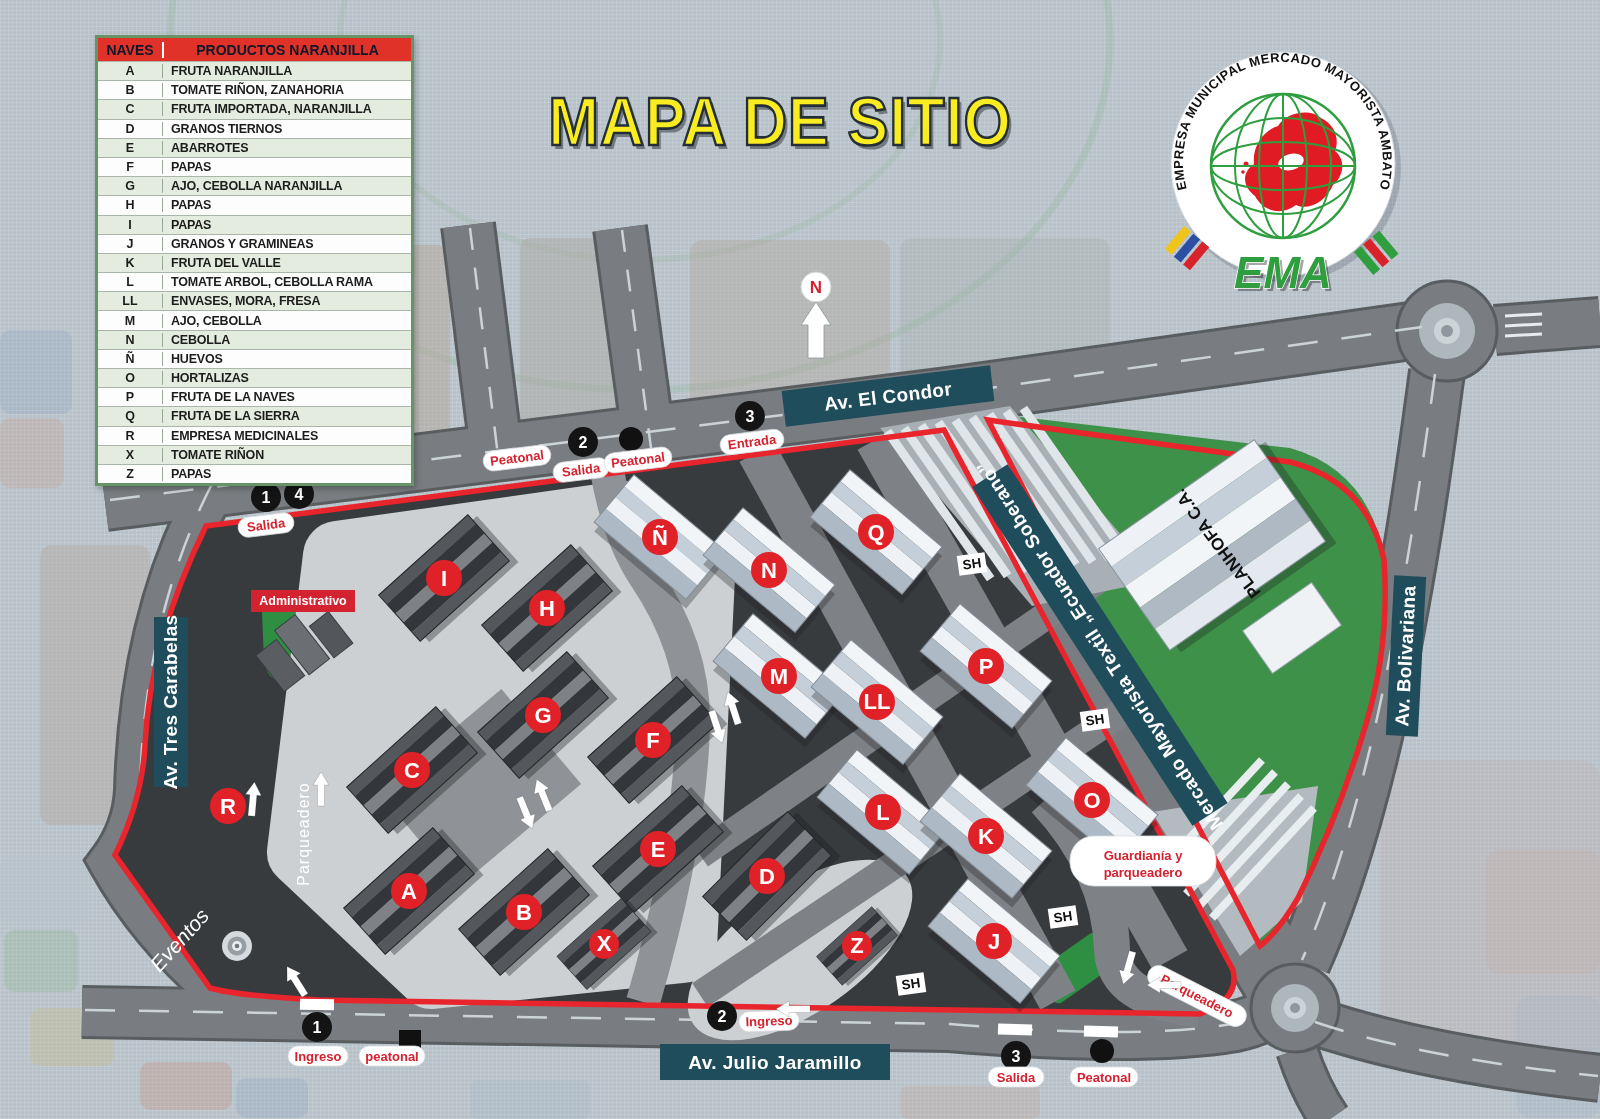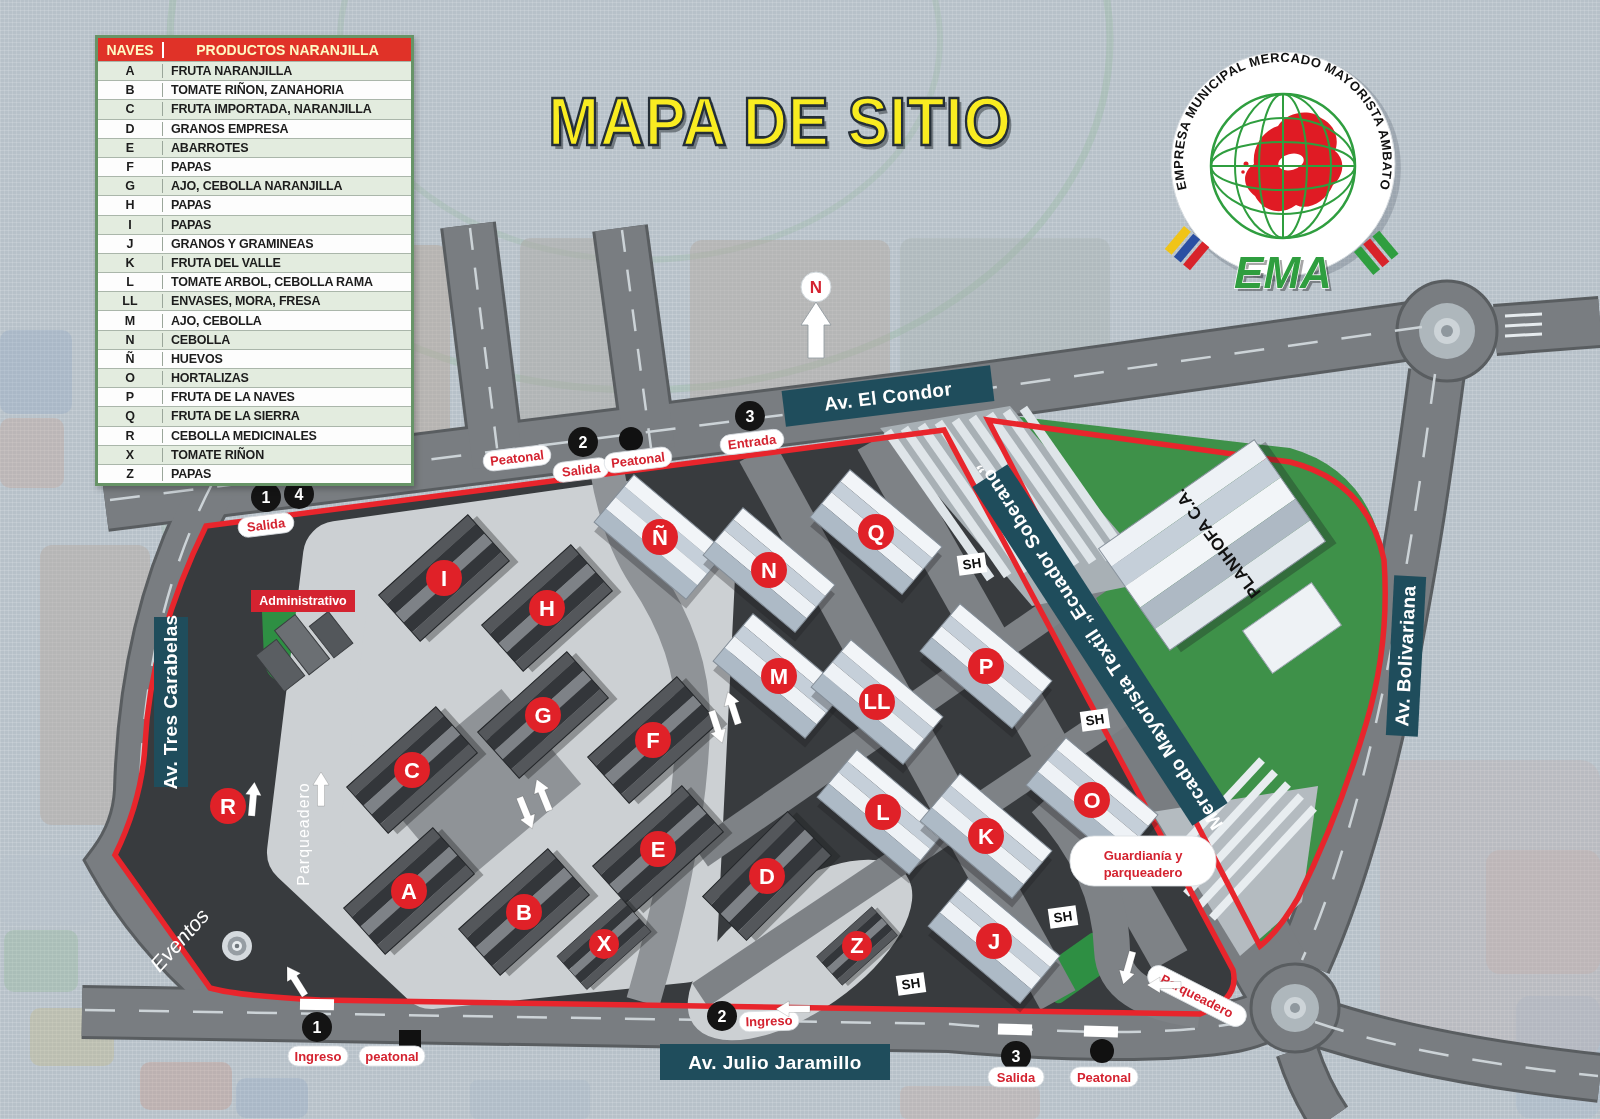--- a/index.html
+++ b/index.html
@@ -20,21 +20,21 @@
   .num-text{fill:#fff;font-weight:bold;font-size:16px;text-anchor:middle;}
   .ltr-circle{fill:#e02128;}
   .ltr-text{fill:#fff;font-weight:bold;font-size:22px;text-anchor:middle;}
   .banner-rect{fill:#1f4d5c;}
   .banner-text{fill:#fff;font-weight:bold;font-size:19px;text-anchor:middle;letter-spacing:.4px;}
   .sh-rect{fill:#fff;}
   .sh-text{fill:#111;font-weight:bold;font-size:13.5px;text-anchor:middle;}
   .white-arrow{fill:#fff;stroke:rgba(0,0,0,.25);stroke-width:.6;}
   .legend{position:absolute;left:95px;top:35px;width:313px;border:3px solid #679467;
     background:#fdfdfd;box-shadow:2px 3px 6px rgba(0,0,0,.25);}
-  .lg-head{display:flex;background:#e03228;color:#fef9c3;font-weight:bold;font-size:14px;
+  .lg-head{display:flex;background:#e03228;color:#0f172a;font-weight:bold;font-size:14px;
     height:23px;align-items:center;}
   .lg-h1{width:64px;text-align:center;border-right:2px solid #fff;}
   .lg-h2{flex:1;text-align:center;}
   .lg-row{display:flex;height:18.2px;align-items:center;font-size:12.5px;font-weight:bold;
     color:#1c1c1c;border-top:1px solid #aab6aa;}
   .lg-row.alt{background:#e3ecdf;}
   .lg-l{width:64px;text-align:center;border-right:1px solid #9aa69a;}
   .lg-p{flex:1;padding-left:8px;white-space:nowrap;letter-spacing:-.2px;}
   .title{position:absolute;left:490px;top:86px;width:580px;text-align:center;font-size:61px;
     font-weight:bold;color:#f9ec21;letter-spacing:1px;-webkit-text-stroke:2.3px #242e37;
@@ -515,21 +515,21 @@
   <div class="lg-row">
       <span class="lg-l">B</span>
       <span class="lg-p">TOMATE RIÑON, ZANAHORIA</span>
     </div>
   <div class="lg-row alt">
       <span class="lg-l">C</span>
       <span class="lg-p">FRUTA IMPORTADA, NARANJILLA</span>
     </div>
   <div class="lg-row">
       <span class="lg-l">D</span>
-      <span class="lg-p">GRANOS EMPRESA</span>
+      <span class="lg-p">GRANOS TIERNOS</span>
     </div>
   <div class="lg-row alt">
       <span class="lg-l">E</span>
       <span class="lg-p">ABARROTES</span>
     </div>
   <div class="lg-row">
       <span class="lg-l">F</span>
       <span class="lg-p">PAPAS</span>
     </div>
   <div class="lg-row alt">
@@ -579,21 +579,21 @@
   <div class="lg-row">
       <span class="lg-l">P</span>
       <span class="lg-p">FRUTA DE LA NAVES</span>
     </div>
   <div class="lg-row alt">
       <span class="lg-l">Q</span>
       <span class="lg-p">FRUTA DE LA SIERRA</span>
     </div>
   <div class="lg-row">
       <span class="lg-l">R</span>
-      <span class="lg-p">CEBOLLA MEDICINALES</span>
+      <span class="lg-p">EMPRESA MEDICINALES</span>
     </div>
   <div class="lg-row alt">
       <span class="lg-l">X</span>
       <span class="lg-p">TOMATE RIÑON</span>
     </div>
   <div class="lg-row">
       <span class="lg-l">Z</span>
       <span class="lg-p">PAPAS</span>
     </div>
 </div>

